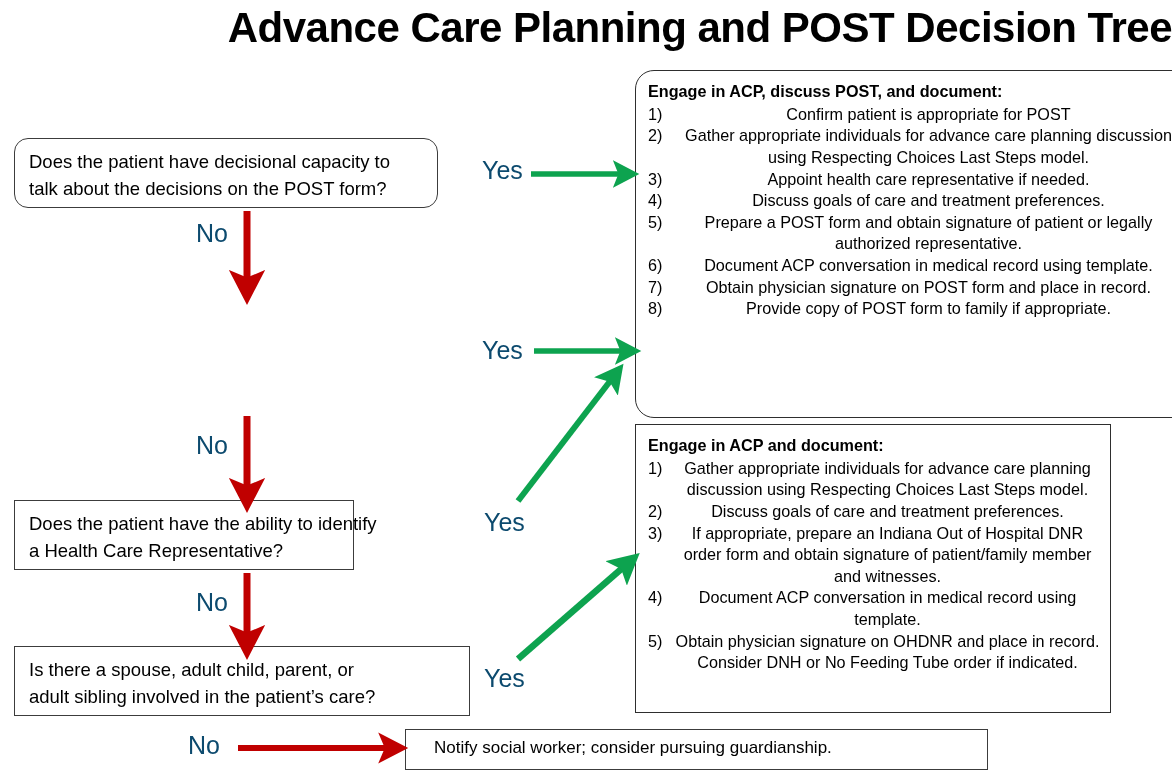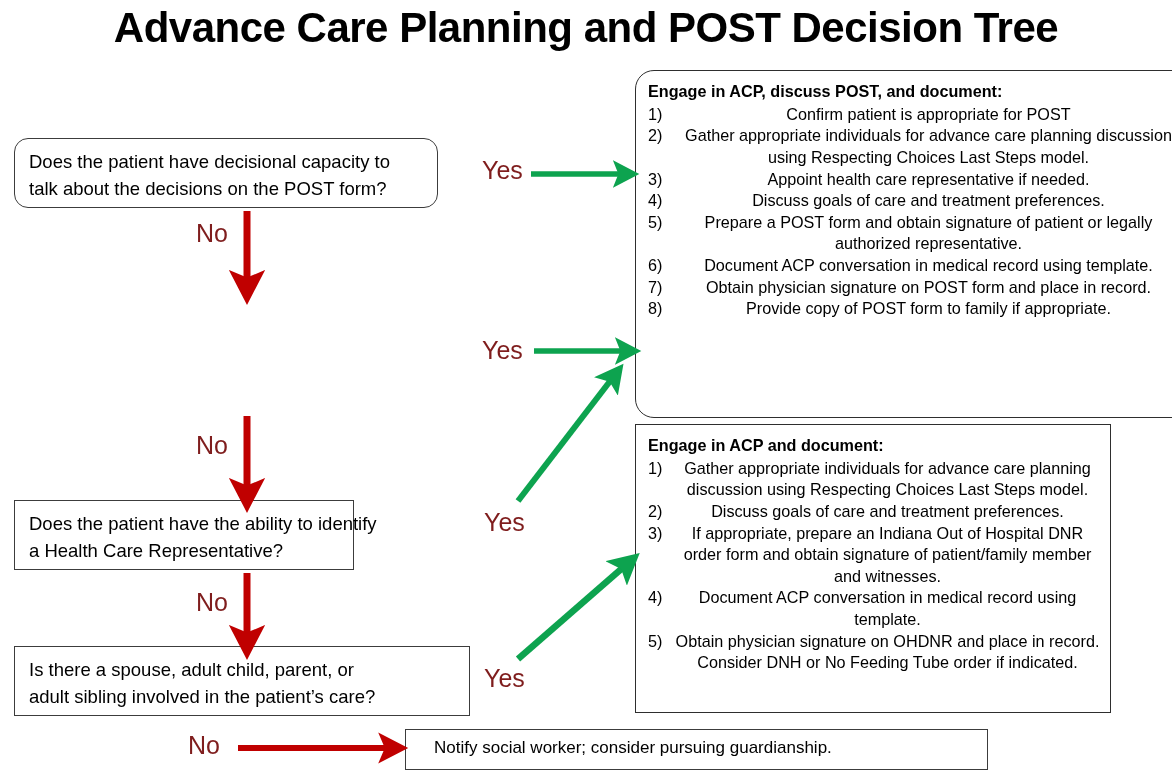--- a/index.html
+++ b/index.html
@@ -15,21 +15,21 @@
     font-family: "Liberation Sans", sans-serif;
     overflow: hidden;
   }
 
   
   .title {
     position: absolute;
     left: 0;
     top: 4px;
     width: 1172px;
-    text-align: center;
+    text-align: right;
     font-family: "Liberation Sans", sans-serif;
     font-size: 42px;
     font-weight: bold;
     color: #000000;
     letter-spacing: -0.5px;
     white-space: nowrap;
   }
 
   
   .box {
@@ -85,21 +85,21 @@
     padding: 7px 10px 6px 28px;
     font-size: 17px;
     line-height: 1.3;
     white-space: nowrap;
   }
 
   
   .branch-label {
     position: absolute;
     font-size: 25px;
-    color: #7f1d1d;
+    color: #0c4a6e;
     white-space: nowrap;
   }
 
   
   .arrow-layer {
     position: absolute;
     left: 0;
     top: 0;
     width: 1172px;
     height: 778px;

